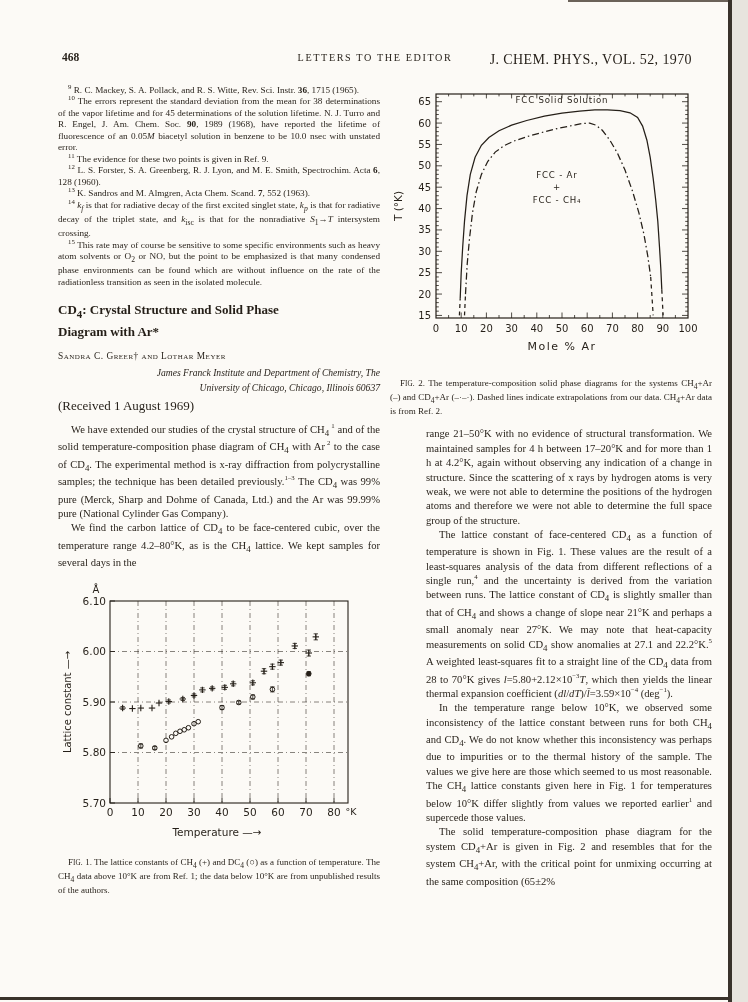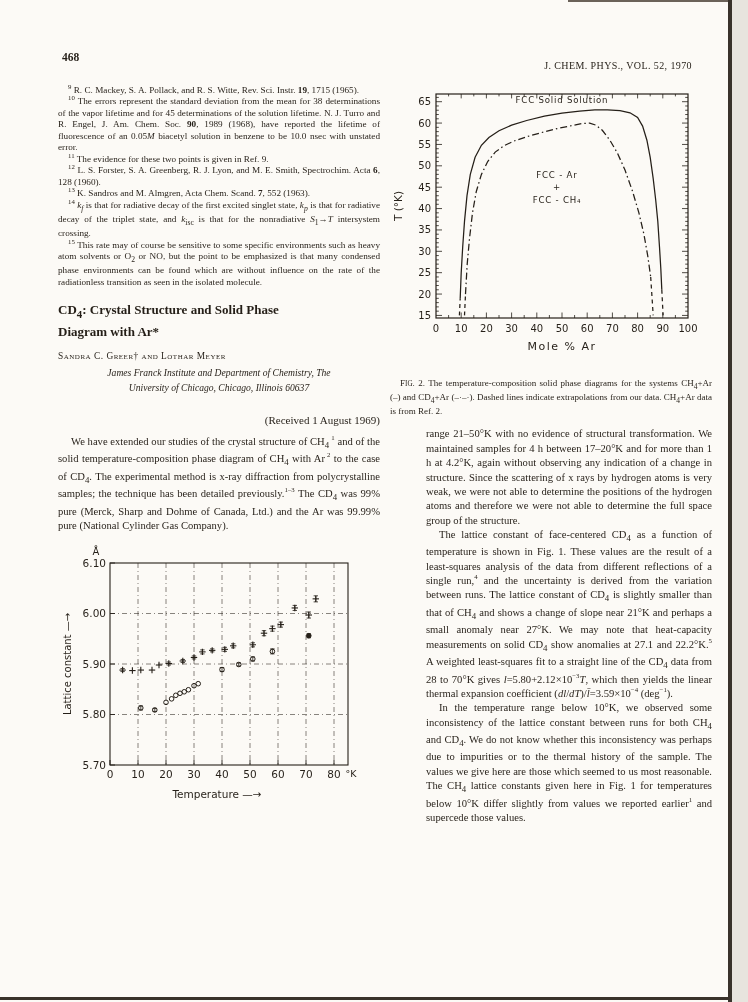--- a/index.html
+++ b/index.html
@@ -11,74 +11,76 @@
     font-family:"Liberation Serif","DejaVu Serif",serif;
     color:#241e17;
   }
   .scan-edge-right{position:absolute;right:0;top:0;width:4px;height:1002px;background:#39322b;}
   .scan-edge-bottom{position:absolute;left:0;bottom:2px;width:748px;height:3px;background:#39322b;}
   .scan-edge-top{position:absolute;right:4px;top:0;width:160px;height:2px;background:#6b6259;}
 
   .hdr{position:absolute;top:51px;left:58px;width:634px;height:16px;font-size:10.8px;}
   .hdr .pg{position:absolute;left:4px;top:0;font-weight:bold;font-size:11.5px;}
   .hdr .run{position:absolute;left:0;right:0;top:1px;text-align:center;letter-spacing:1.6px;font-size:10.2px;}
-  .hdr .jrn{position:absolute;right:0;top:9px;font-size:10px;letter-spacing:0.4px;}
+  .hdr .jrn{position:absolute;right:0;top:1px;font-size:14px;letter-spacing:0.4px;}
 
   .col-left{position:absolute;left:58px;top:85px;width:322px;}
   .col-right{position:absolute;left:390px;top:76px;width:322px;}
 
   .refs p{font-size:9.2px;line-height:11.45px;text-align:justify;text-indent:10px;margin:0;}
   .refs sup, .body sup{font-size:6.8px;line-height:0;}
   .refs b{font-weight:bold;}
 
   .title{margin-top:13px;text-align:left;font-weight:bold;font-size:13px;line-height:17.5px;}
   .authors{margin-top:10px;font-size:9.4px;font-variant:small-caps;letter-spacing:0.5px;}
-  .affil{margin-top:4px;text-align:center;font-style:italic;font-size:9.6px;line-height:15px;}
-  .received{margin-top:19px;text-align:right;font-size:11px;}
+  .affil{margin-top:4px;text-align:right;font-style:italic;font-size:9.6px;line-height:15px;}
+  .received{margin-top:3px;text-align:left;font-size:13px;}
 
   .body{margin-top:9px;}
   .body p{font-size:10.6px;line-height:14.35px;text-align:justify;margin:0;text-indent:13px;}
   .body p.noindent{text-indent:0;}
 
   .fig{margin-top:4px;}
   .fig svg{display:block;margin:0 auto;}
   .caption{font-size:9px;line-height:11.3px;text-align:justify;margin-top:14px;text-indent:10px;}
   .smcap{font-size:80%;}
 </style>
 </head>
 <body>
 
 <div class="page">
   <div class="scan-edge-right"></div>
   <div class="scan-edge-bottom"></div>
   <div class="scan-edge-top"></div>
 
   <div class="hdr">
     <span class="pg">468</span>
+    <span class="run">LETTERS TO THE EDITOR</span>
     <span class="jrn">J. CHEM. PHYS., VOL. 52, 1970</span>
   </div>
 
   <div class="col-left">
     <div class="refs">
-      <p><sup>9</sup> <span>R. C. Mackey, S. A. Pollack, and R. S. Witte, Rev. Sci. Instr. <b>19</b>, 1715 (1965).</span></p>
+      <p><sup>9</sup> <span>R. C. Mackey, S. A. Pollack, and R. S. Witte, Rev. Sci. Instr. <b>36</b>, 1715 (1965).</span></p>
       <p><sup>10</sup> <span>The errors represent the standard deviation from the mean for 38 determinations of the vapor lifetime and for 45 determinations of the solution lifetime. N. J. Turro and R. Engel, J. Am. Chem. Soc. <b>90</b>, 1989 (1968), have reported the lifetime of fluorescence of an 0.05<i>M</i> biacetyl solution in benzene to be 10.0 nsec with unstated error.</span></p>
       <p><sup>11</sup> <span>The evidence for these two points is given in Ref. 9.</span></p>
       <p><sup>12</sup> <span>L. S. Forster, S. A. Greenberg, R. J. Lyon, and M. E. Smith, Spectrochim. Acta <b>6</b>, 128 (1960).</span></p>
       <p><sup>13</sup> <span>K. Sandros and M. Almgren, Acta Chem. Scand. <b>7</b>, 552 (1963).</span></p>
       <p><sup>14</sup> <span><i>k<sub>f</sub></i> is that for radiative decay of the first excited singlet state, <i>k<sub>p</sub></i> is that for radiative decay of the triplet state, and <i>k</i><sub>isc</sub> is that for the nonradiative <i>S</i><sub>1</sub>→<i>T</i> intersystem crossing.</span></p>
       <p><sup>15</sup> <span>This rate may of course be sensitive to some specific environments such as heavy atom solvents or O<sub>2</sub> or NO, but the point to be emphasized is that many condensed phase environments can be found which are without influence on the rate of the radiationless transition as seen in the isolated molecule.</span></p>
     </div>
 
     <div class="title">CD<sub>4</sub>: Crystal Structure and Solid Phase<br>Diagram with Ar*</div>
     <div class="authors">Sandra C. Greer† and Lothar Meyer</div>
     <div class="affil">James Franck Institute and Department of Chemistry, The<br>University of Chicago, Chicago, Illinois 60637</div>
     <div class="received">(Received 1 August 1969)</div>
 
     <div class="body">
       <p>We have extended our studies of the crystal structure of CH<sub>4</sub> <sup>1</sup> and of the solid temperature-composition phase diagram of CH<sub>4</sub> with Ar <sup>2</sup> to the case of CD<sub>4</sub>. The experimental method is x-ray diffraction from polycrystalline samples; the technique has been detailed previously.<sup>1–3</sup> The CD<sub>4</sub> was 99% pure (Merck, Sharp and Dohme of Canada, Ltd.) and the Ar was 99.99% pure (National Cylinder Gas Company).</p>
+      <p>We find the carbon lattice of CD<sub>4</sub> to be face-centered cubic, over the temperature range 4.2–80°K, as is the CH<sub>4</sub> lattice. We kept samples for several days in the</p>
     </div>
 
     <div class="fig">
       <svg id="fig1-svg" width="322" height="268" viewBox="0 0 322 268" font-family="DejaVu Sans, Liberation Sans, sans-serif">
           <line x1="80" y1="26" x2="80" y2="228" stroke="#251f18" stroke-width="0.55" stroke-dasharray="5 3 1 3"></line>
           <line x1="108" y1="26" x2="108" y2="228" stroke="#251f18" stroke-width="0.55" stroke-dasharray="5 3 1 3"></line>
           <line x1="136" y1="26" x2="136" y2="228" stroke="#251f18" stroke-width="0.55" stroke-dasharray="5 3 1 3"></line>
           <line x1="164" y1="26" x2="164" y2="228" stroke="#251f18" stroke-width="0.55" stroke-dasharray="5 3 1 3"></line>
           <line x1="192" y1="26" x2="192" y2="228" stroke="#251f18" stroke-width="0.55" stroke-dasharray="5 3 1 3"></line>
           <line x1="220" y1="26" x2="220" y2="228" stroke="#251f18" stroke-width="0.55" stroke-dasharray="5 3 1 3"></line>
@@ -238,20 +240,21 @@
             <line x1="212.20000000000002" y1="111.85000000000002" x2="216.6" y2="111.85000000000002" stroke="#251f18" stroke-width="0.8"></line>
             <line x1="212.20000000000002" y1="116.90000000000003" x2="216.6" y2="116.90000000000003" stroke="#251f18" stroke-width="0.8"></line>
             <circle cx="214.4" cy="114.37500000000003" r="2.3" fill="none" stroke="#251f18" stroke-width="1"></circle>
             <line x1="250.8" y1="96.69999999999972" x2="250.8" y2="100.73999999999971" stroke="#251f18" stroke-width="0.8"></line>
             <line x1="248.60000000000002" y1="96.69999999999972" x2="253" y2="96.69999999999972" stroke="#251f18" stroke-width="0.8"></line>
             <line x1="248.60000000000002" y1="100.73999999999971" x2="253" y2="100.73999999999971" stroke="#251f18" stroke-width="0.8"></line>
             <circle cx="250.8" cy="98.71999999999971" r="2.3" fill="#251f18" stroke="#251f18" stroke-width="1"></circle>
           </g>
         </svg>
     </div>
+    <div class="caption">F<span class="smcap">IG</span>. 1. The lattice constants of CH<sub>4</sub> (+) and DC<sub>4</sub> (○) as a function of temperature. The CH<sub>4</sub> data above 10°K are from Ref. 1; the data below 10°K are from unpublished results of the authors.</div>
   </div>
 
   <div class="col-right">
     <div class="fig">
       <svg id="fig2-svg" width="322" height="284" viewBox="0 0 322 284" font-family="DejaVu Sans, Liberation Sans, sans-serif">
           <rect x="46" y="14" width="252" height="224" fill="none" stroke="#251f18" stroke-width="1.2"></rect>
           <line x1="46" y1="235.4351145038168" x2="52" y2="235.4351145038168" stroke="#251f18" stroke-width="0.8"></line>
           <line x1="292" y1="235.4351145038168" x2="298" y2="235.4351145038168" stroke="#251f18" stroke-width="0.8"></line>
           <line x1="46" y1="231.16030534351145" x2="48.8" y2="231.16030534351145" stroke="#251f18" stroke-width="0.8"></line>
           <line x1="295.2" y1="231.16030534351145" x2="298" y2="231.16030534351145" stroke="#251f18" stroke-width="0.8"></line>
@@ -432,15 +435,16 @@
             <path d="M260.7 197.0 L263.2 235.4" fill="none" stroke="#251f18" stroke-width="1.25" stroke-dasharray="4 3.5"></path>
           </g>
         </svg>
     </div>
     <div class="caption">F<span class="smcap">IG</span>. 2. The temperature-composition solid phase diagrams for the systems CH<sub>4</sub>+Ar (–) and CD<sub>4</sub>+Ar (–·–·). Dashed lines indicate extrapolations from our data. CH<sub>4</sub>+Ar data is from Ref. 2.</div>
 
     <div class="body" style="margin-top:10px;margin-left:36px;">
       <p class="noindent">range 21–50°K with no evidence of structural transformation. We maintained samples for 4 h between 17–20°K and for more than 1 h at 4.2°K, again without observing any indication of a change in structure. Since the scattering of x rays by hydrogen atoms is very weak, we were not able to determine the positions of the hydrogen atoms and therefore we were not able to determine the full space group of the structure.</p>
       <p>The lattice constant of face-centered CD<sub>4</sub> as a function of temperature is shown in Fig. 1. These values are the result of a least-squares analysis of the data from different reflections of a single run,<sup>4</sup> and the uncertainty is derived from the variation between runs. The lattice constant of CD<sub>4</sub> is slightly smaller than that of CH<sub>4</sub> and shows a change of slope near 21°K and perhaps a small anomaly near 27°K. We may note that heat-capacity measurements on solid CD<sub>4</sub> show anomalies at 27.1 and 22.2°K.<sup>5</sup> A weighted least-squares fit to a straight line of the CD<sub>4</sub> data from 28 to 70°K gives <i>l</i>=5.80+2.12×10<sup>−3</sup><i>T</i>, which then yields the linear thermal expansion coefficient (<i>dl</i>/<i>dT</i>)/<i>l̄</i>=3.59×10<sup>−4</sup> (deg<sup>−1</sup>).</p>
       <p>In the temperature range below 10°K, we observed some inconsistency of the lattice constant between runs for both CH<sub>4</sub> and CD<sub>4</sub>. We do not know whether this inconsistency was perhaps due to impurities or to the thermal history of the sample. The values we give here are those which seemed to us most reasonable. The CH<sub>4</sub> lattice constants given here in Fig. 1 for temperatures below 10°K differ slightly from values we reported earlier<sup>1</sup> and supercede those values.</p>
+      <p>The solid temperature-composition phase diagram for the system CD<sub>4</sub>+Ar is given in Fig. 2 and resembles that for the system CH<sub>4</sub>+Ar, with the critical point for unmixing occurring at the same composition (65±2%</p>
     </div>
   </div>
 </div>
 
 </body></html>

